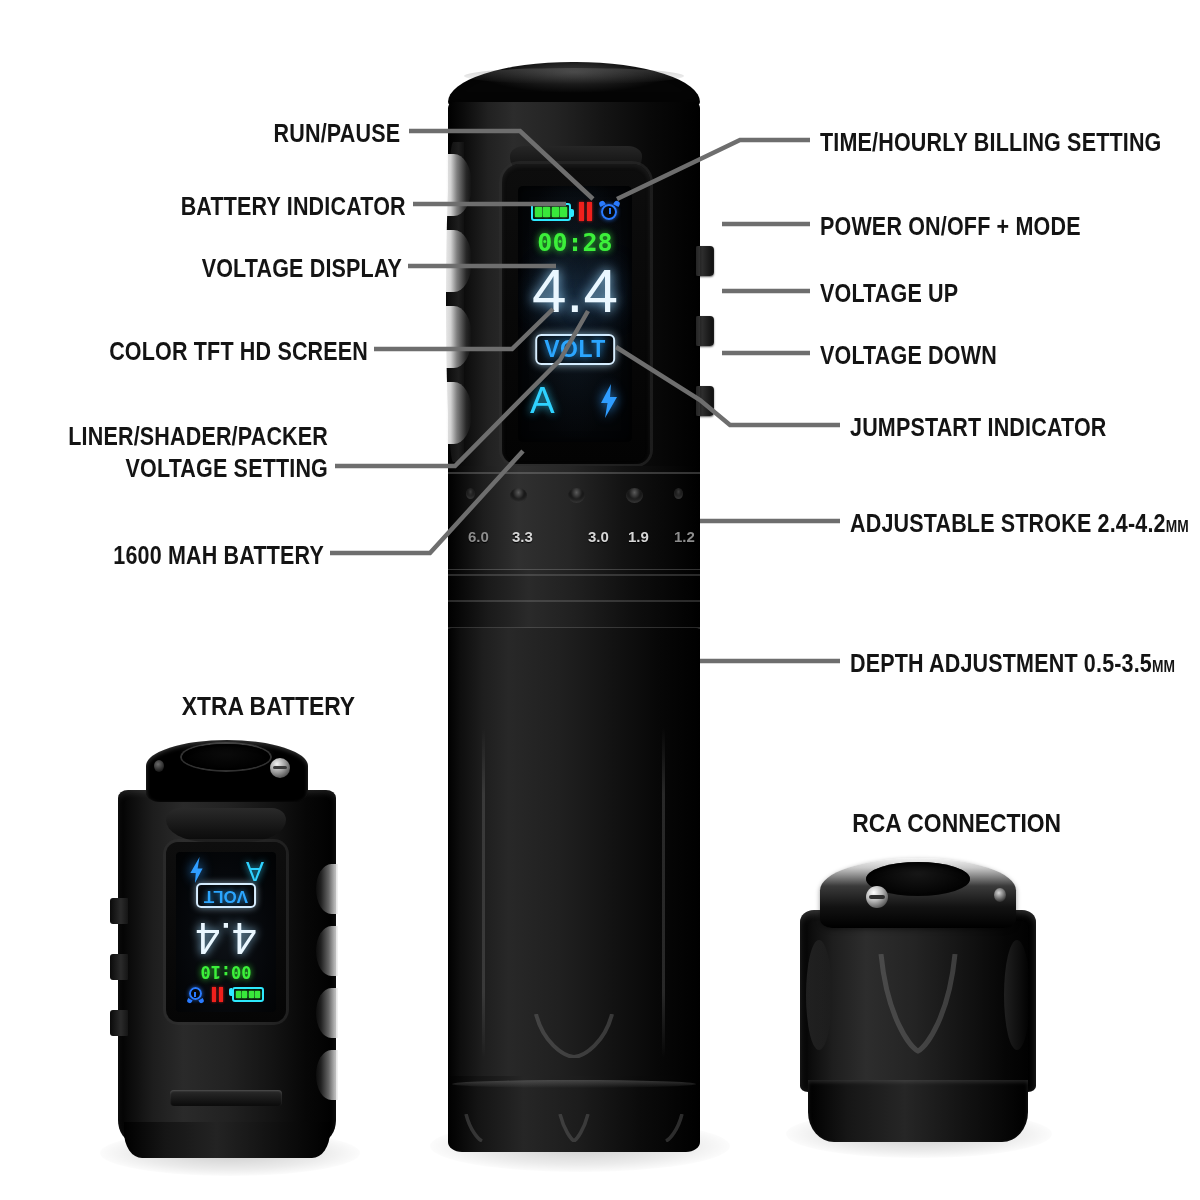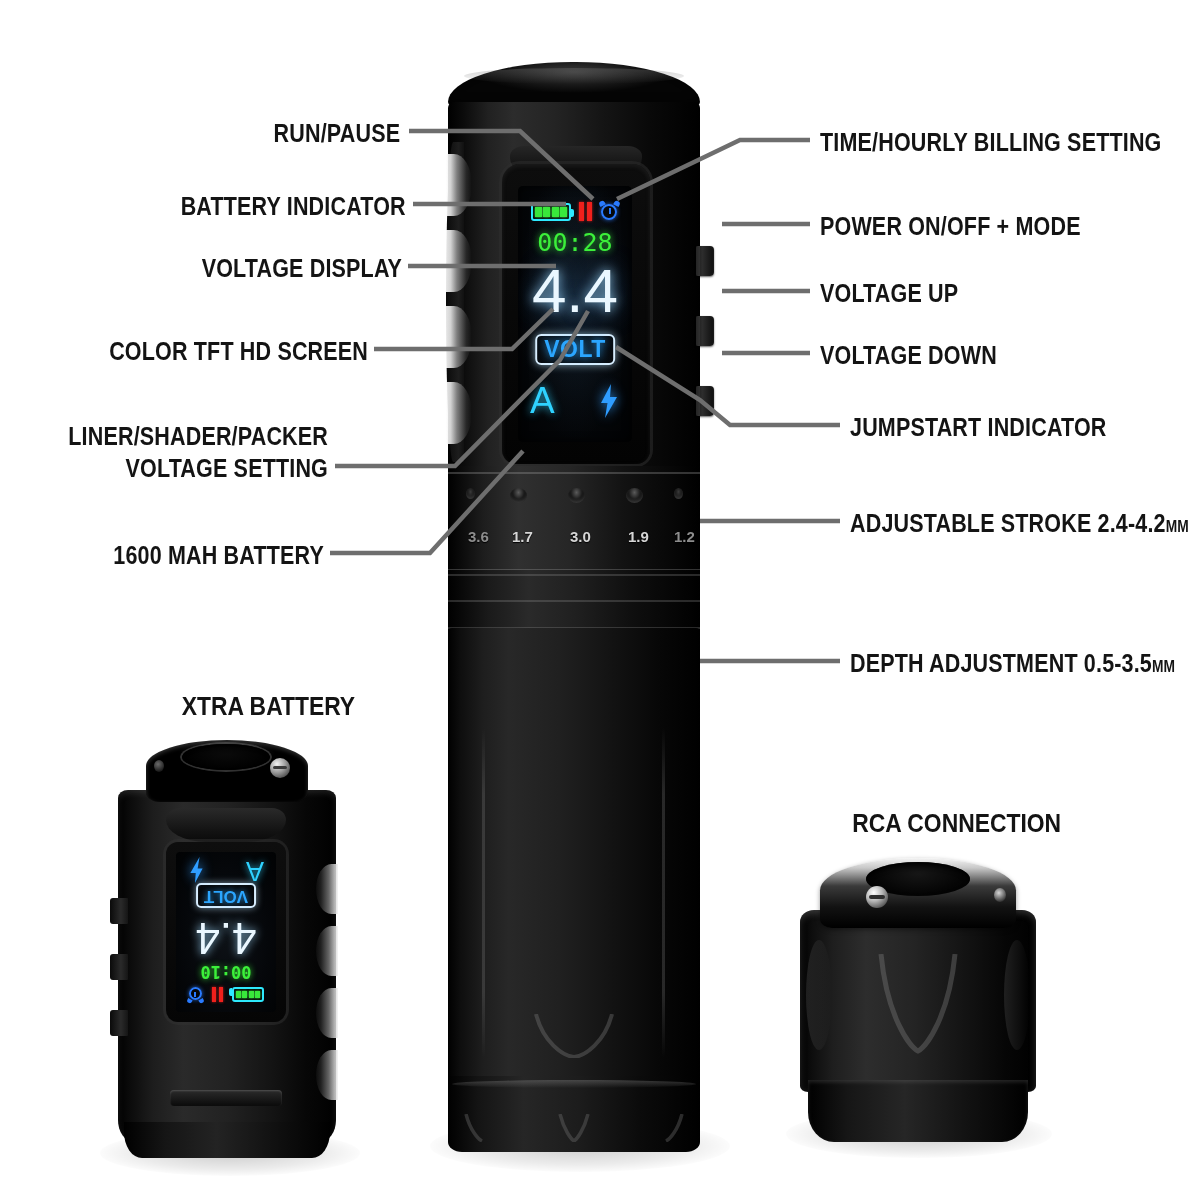--- a/index.html
+++ b/index.html
@@ -242,21 +242,21 @@
   }
   .ic-clock .bell-l { left: -1px; transform: rotate(-28deg); }
   .ic-clock .bell-r { right: -1px; transform: rotate(28deg); }
 
   .sc-timer {
     position:absolute;
     left:0; right:0;
     top: 42px;
     text-align:center;
     font-family: "DejaVu Sans Mono", monospace;
-    font-weight: 400;
+    font-weight: 700;
     font-size: 25px;
     letter-spacing: 0px;
     color: #3cf03a;
     text-shadow: 0 0 7px rgba(60,240,58,.85);
   }
   .sc-volt-num {
     position:absolute;
     left:0; right:0;
     top: 74px;
     text-align:center;
@@ -731,23 +731,23 @@
     <div class="pen-seg" id="pen-dial">
       <div class="topline"></div>
       <div class="botline"></div>
 
       <div class="dial-hole small" style="left:18px;"></div>
       <div class="dial-hole" style="left:62px;"></div>
       <div class="dial-hole" style="left:120px;"></div>
       <div class="dial-hole" style="left:178px;"></div>
       <div class="dial-hole small" style="left:226px;"></div>
 
-      <div class="dial-num dim" style="left:20px;">3.6</div>
-      <div class="dial-num" style="left:64px;">1.7</div>
-      <div class="dial-num" style="left:122px;">3.0</div>
+      <div class="dial-num dim" style="left:20px;">6.0</div>
+      <div class="dial-num" style="left:64px;">3.3</div>
+      <div class="dial-num" style="left:140px;">3.0</div>
       <div class="dial-num" style="left:180px;">1.9</div>
       <div class="dial-num dim" style="left:226px;">1.2</div>
     </div>
 
     <div class="pen-seg" id="pen-collar">
       <div class="ln t"></div>
       <div class="ln m"></div>
       <div class="ln b"></div>
     </div>
 

